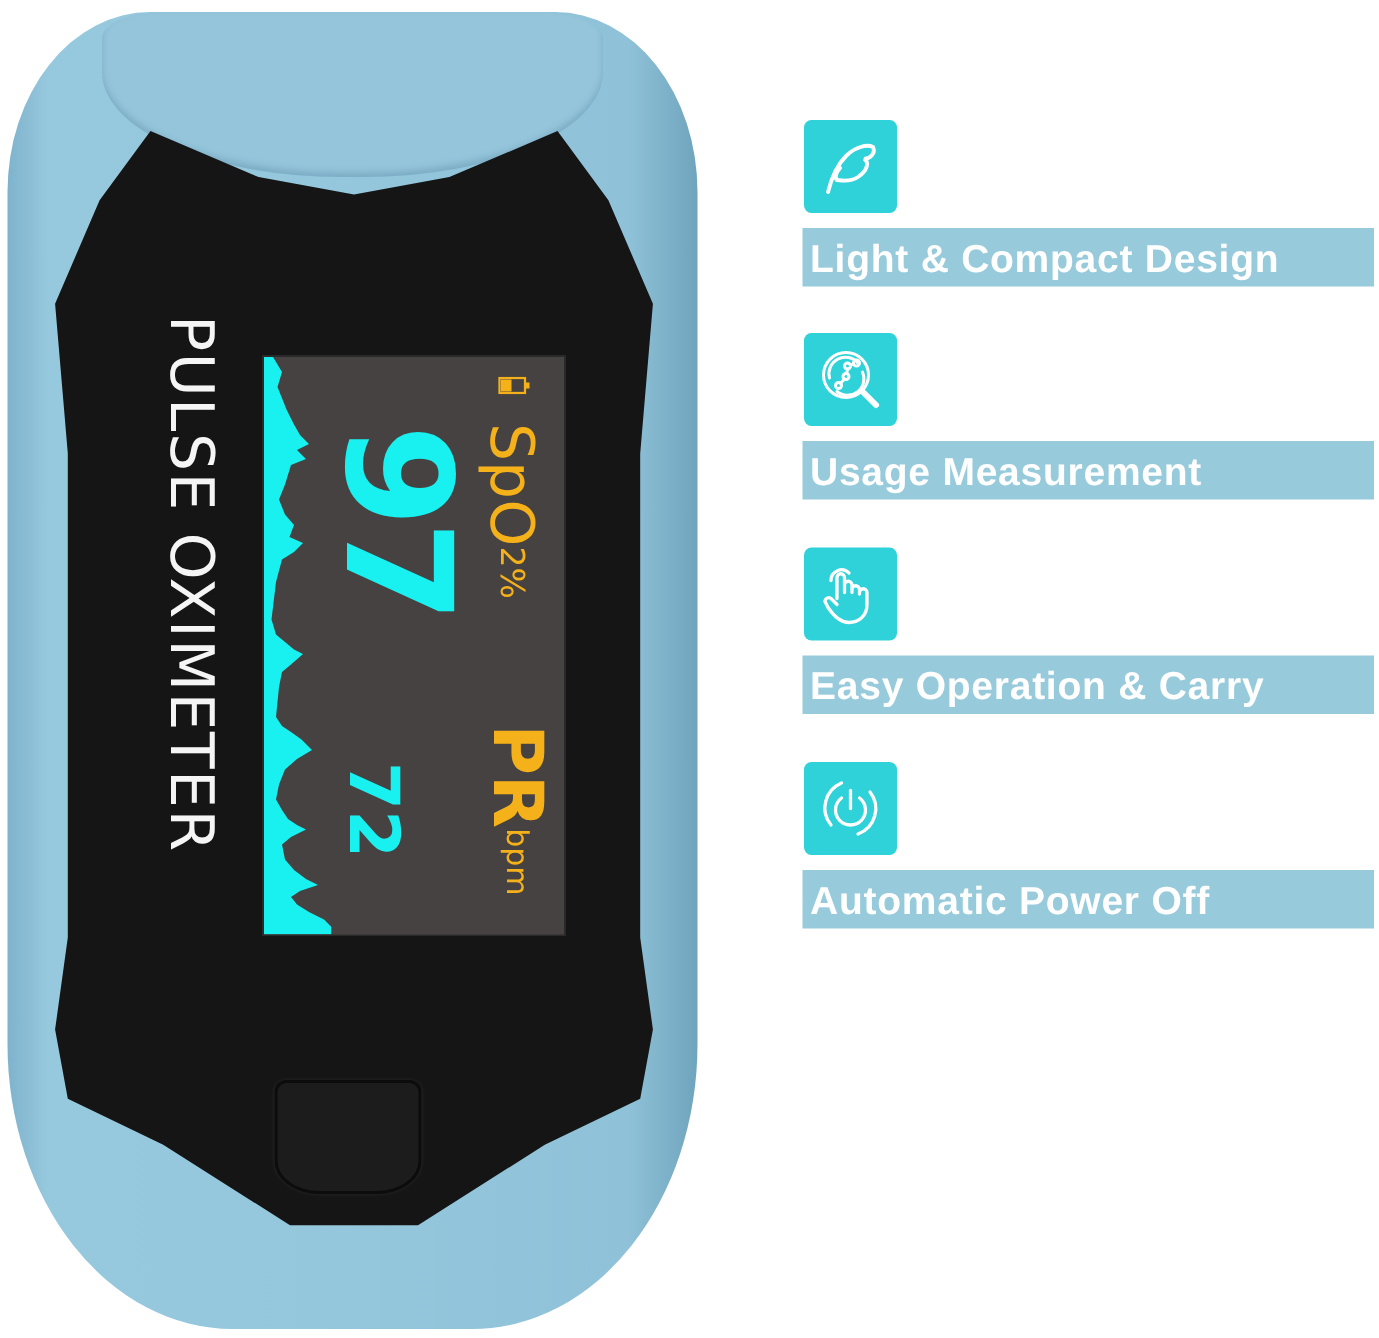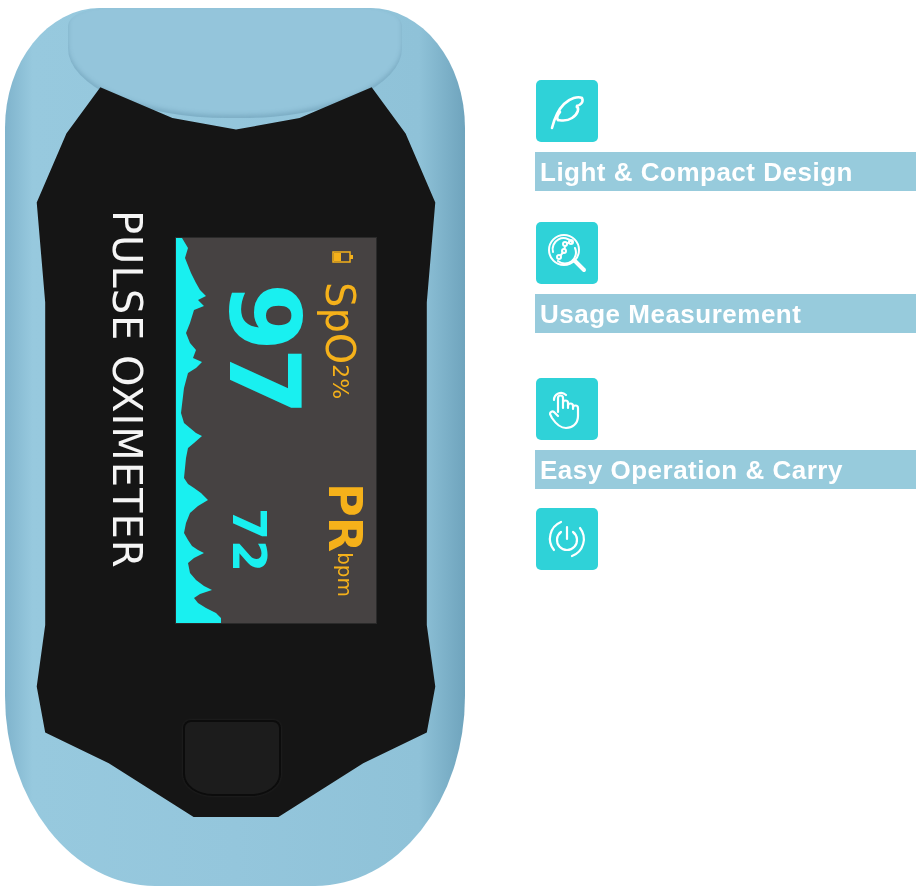--- a/index.html
+++ b/index.html
@@ -134,37 +134,40 @@
           <circle cx="27" cy="12" r="2"></circle>
         <path d="M16.5,25.5 L19,22.5 M20.5,19 L21,16 M23,13.5 L25,12.5"></path>
         <path d="M31,31 L40,40" stroke-width="4"></path>
       </svg>
     </div>
     <div class="feature-bar">
       <div class="feature-label">Usage Measurement</div>
     </div>
   </div>
 
-  <div class="feature" style="top:378px">
+  <div class="feature" style="top:365px">
     <div class="feature-icon">
       <svg viewBox="0 0 46 46" fill="none" stroke="#fff" stroke-width="2.2" stroke-linecap="round" stroke-linejoin="round">
         <path d="M10,14 A7,7 0 0 1 22,9"></path>
         <path d="M14,26 L14,12 A2.5,2.5 0 0 1 19,12 L19,22 M19,20 L19,17 A2.5,2.5 0 0 1 24,17 L24,22 M24,20 A2.5,2.5 0 0 1 29,20 L29,23 M29,22 A2.5,2.5 0 0 1 34,22 L34,30 C34,38 28,42 22,42 C16,42 12,38 8,32 L6,28 A2.5,2.5 0 0 1 10,26 L14,30"></path>
       </svg>
     </div>
     <div class="feature-bar">
       <div class="feature-label">Easy Operation &amp; Carry</div>
     </div>
   </div>
 
   <div class="feature" style="top:508px">
     <div class="feature-icon">
       <svg viewBox="0 0 46 46" fill="none" stroke="#fff" stroke-width="2.2" stroke-linecap="round">
         <path d="M10,34 A18,18 0 0 1 17,6"></path>
         <path d="M36,12 A18,18 0 0 1 28,40"></path>
         <path d="M17,16 A10,10 0 1 0 29,16"></path>
         <path d="M23,11 L23,23"></path>
       </svg>
     </div>
+    <div class="feature-bar">
+      <div class="feature-label">Automatic Power Off</div>
+    </div>
   </div>
 
 
 </div>
 
 </body></html>

